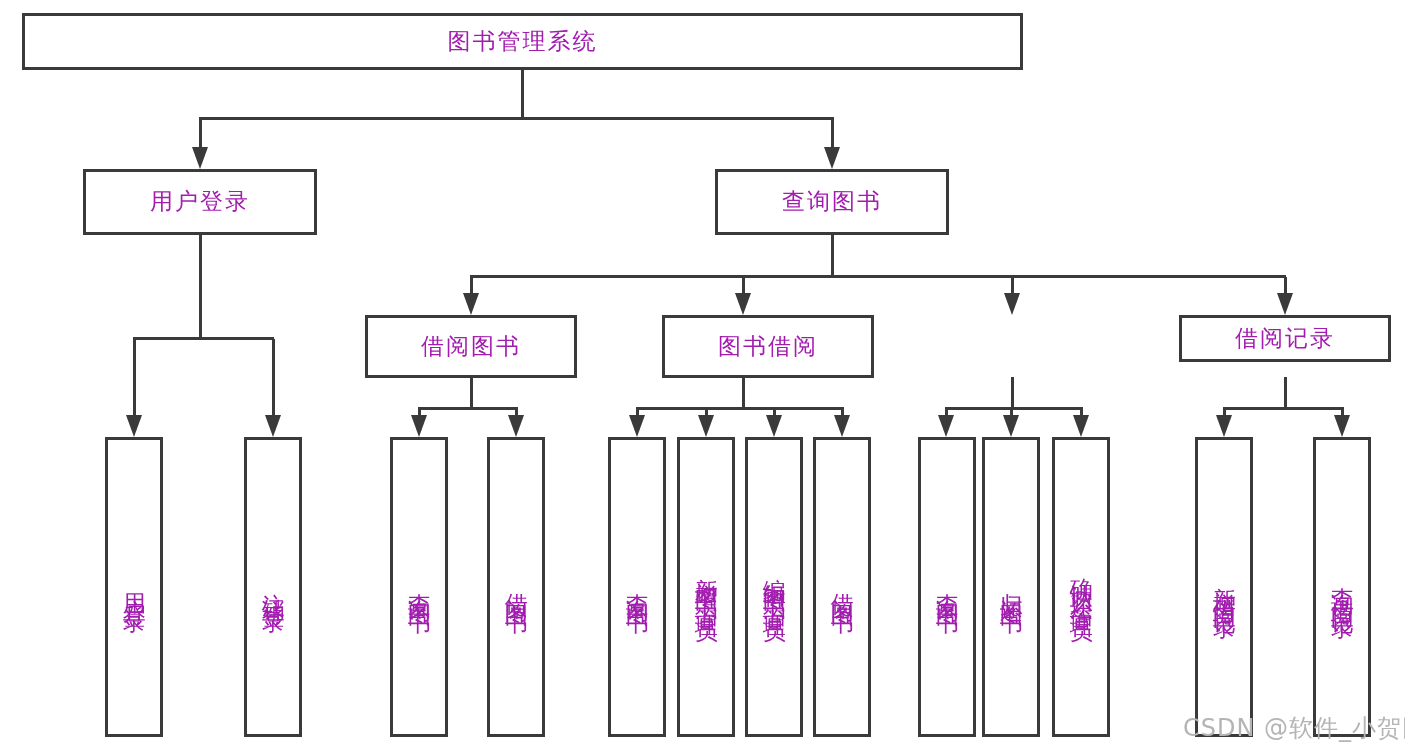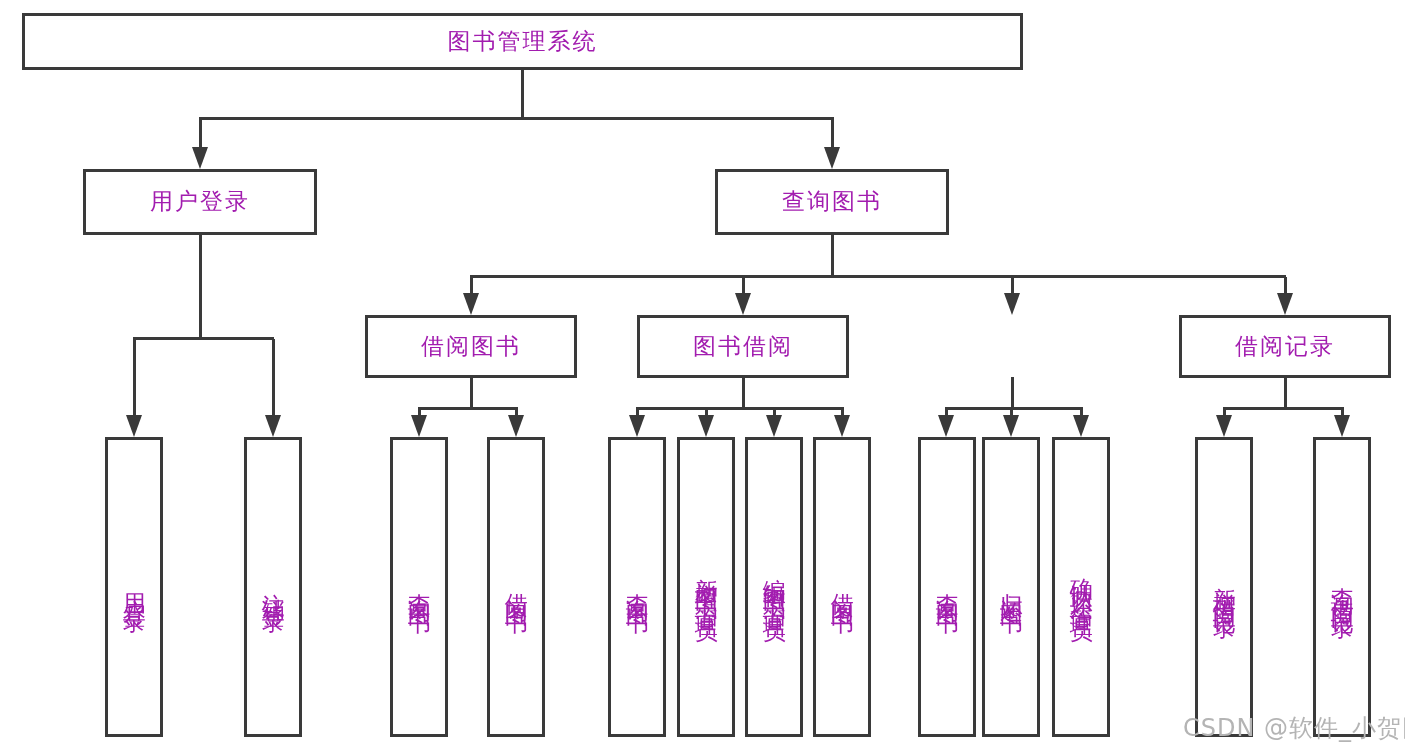--- a/index.html
+++ b/index.html
@@ -34,22 +34,22 @@
 <body>
 
 <div class="canvas">
 
   <div class="node" style="left:22px;top:13px;width:1001px;height:57px">图书管理系统</div>
 
   <div class="node" style="left:83px;top:169px;width:234px;height:66px">用户登录</div>
   <div class="node" style="left:715px;top:169px;width:234px;height:66px">查询图书</div>
 
   <div class="node" style="left:365px;top:315px;width:212px;height:63px">借阅图书</div>
-  <div class="node" style="left:637px;top:315px;width:212px;height:63px">图书借阅</div>
-  <div class="node" style="left:1179px;top:315px;width:212px;height:63px">借阅记录</div>
+  <div class="node" style="left:662px;top:315px;width:212px;height:63px">图书借阅</div>
+  <div class="node" style="left:1179px;top:315px;width:212px;height:47px">借阅记录</div>
 
   <div class="node v" style="left:105px;top:437px;width:58px;height:300px">用户登录</div>
   <div class="node v" style="left:244px;top:437px;width:58px;height:300px">注销登录</div>
   <div class="node v" style="left:390px;top:437px;width:58px;height:300px">查询图书</div>
   <div class="node v" style="left:487px;top:437px;width:58px;height:300px">借阅图书</div>
   <div class="node v" style="left:608px;top:437px;width:58px;height:300px">查询图书</div>
   <div class="node v" style="left:677px;top:437px;width:58px;height:300px">新增图书（管理员）</div>
   <div class="node v" style="left:745px;top:437px;width:58px;height:300px">编辑图书（管理员）</div>
   <div class="node v" style="left:813px;top:437px;width:58px;height:300px">借阅图书</div>
   <div class="node v" style="left:918px;top:437px;width:58px;height:300px">查询图书</div>

